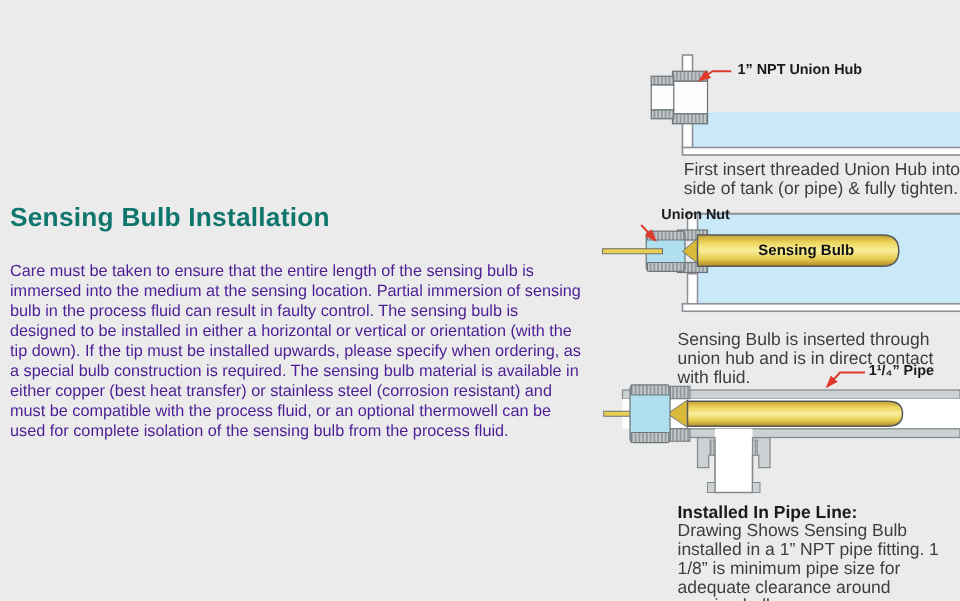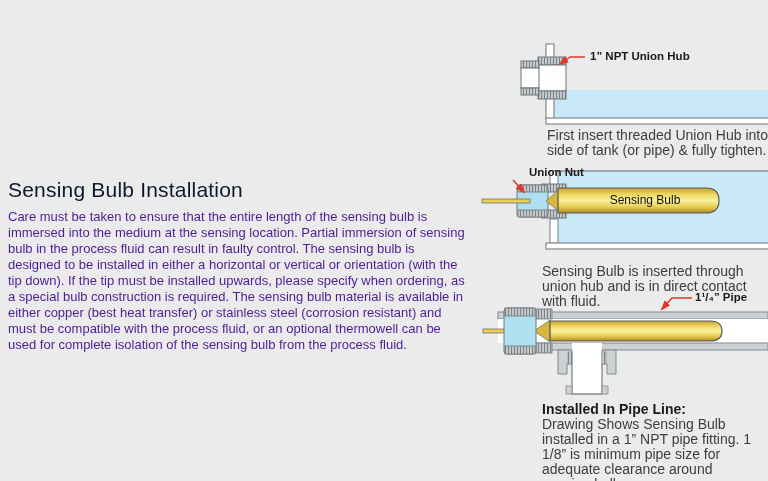--- a/index.html
+++ b/index.html
@@ -1,25 +1,25 @@
 <!DOCTYPE html>
 <html><head>
 <meta charset="utf-8">
 <style>
   html,body{margin:0;padding:0;}
   body{font-family:"Liberation Sans",sans-serif;background:#ebebeb;}
   .page{position:relative;width:768px;height:481px;background:#ebebeb;overflow:hidden;}
-  .title{position:absolute;left:8px;top:178px;font-size:21px;color:#0f172a;letter-spacing:.2px;}
+  .title{position:absolute;left:8px;top:163px;font-size:21px;color:#0f766e;letter-spacing:.2px;font-weight:bold;}
   .bodytext{position:absolute;left:8px;top:209px;width:458px;font-size:13px;line-height:16px;color:#4c1d95;}
   .fig{position:absolute;left:480px;width:288px;}
   .fig svg{position:absolute;left:0;top:0;}
   .callout{position:absolute;font-size:11.5px;font-weight:bold;color:#1a1a1a;white-space:nowrap;}
   .caption{position:absolute;font-size:14px;line-height:15px;color:#3d3d3d;}
   .cap-bold{font-weight:bold;color:#1a1a1a;}
-  .bulb-label{position:absolute;font-size:12px;font-weight:normal;color:#111;text-align:center;}
+  .bulb-label{position:absolute;font-size:12px;font-weight:bold;color:#111;text-align:center;}
 </style>
 </head>
 <body>
 
 <div class="page">
 
   <div class="title">Sensing Bulb Installation</div>
   <div class="bodytext">Care must be taken to ensure that the entire length of the sensing bulb is immersed into the medium at the sensing location. Partial immersion of sensing bulb in the process fluid can result in faulty control. The sensing bulb is designed to be installed in either a horizontal or vertical or orientation (with the tip down). If the tip must be installed upwards, please specify when ordering, as a special bulb construction is required. The sensing bulb material is available in either copper (best heat transfer) or stainless steel (corrosion resistant) and must be compatible with the process fluid, or an optional thermowell can be used for complete isolation of the sensing bulb from the process fluid.</div>
 
   <div class="fig" style="top:15px;height:148px;">

